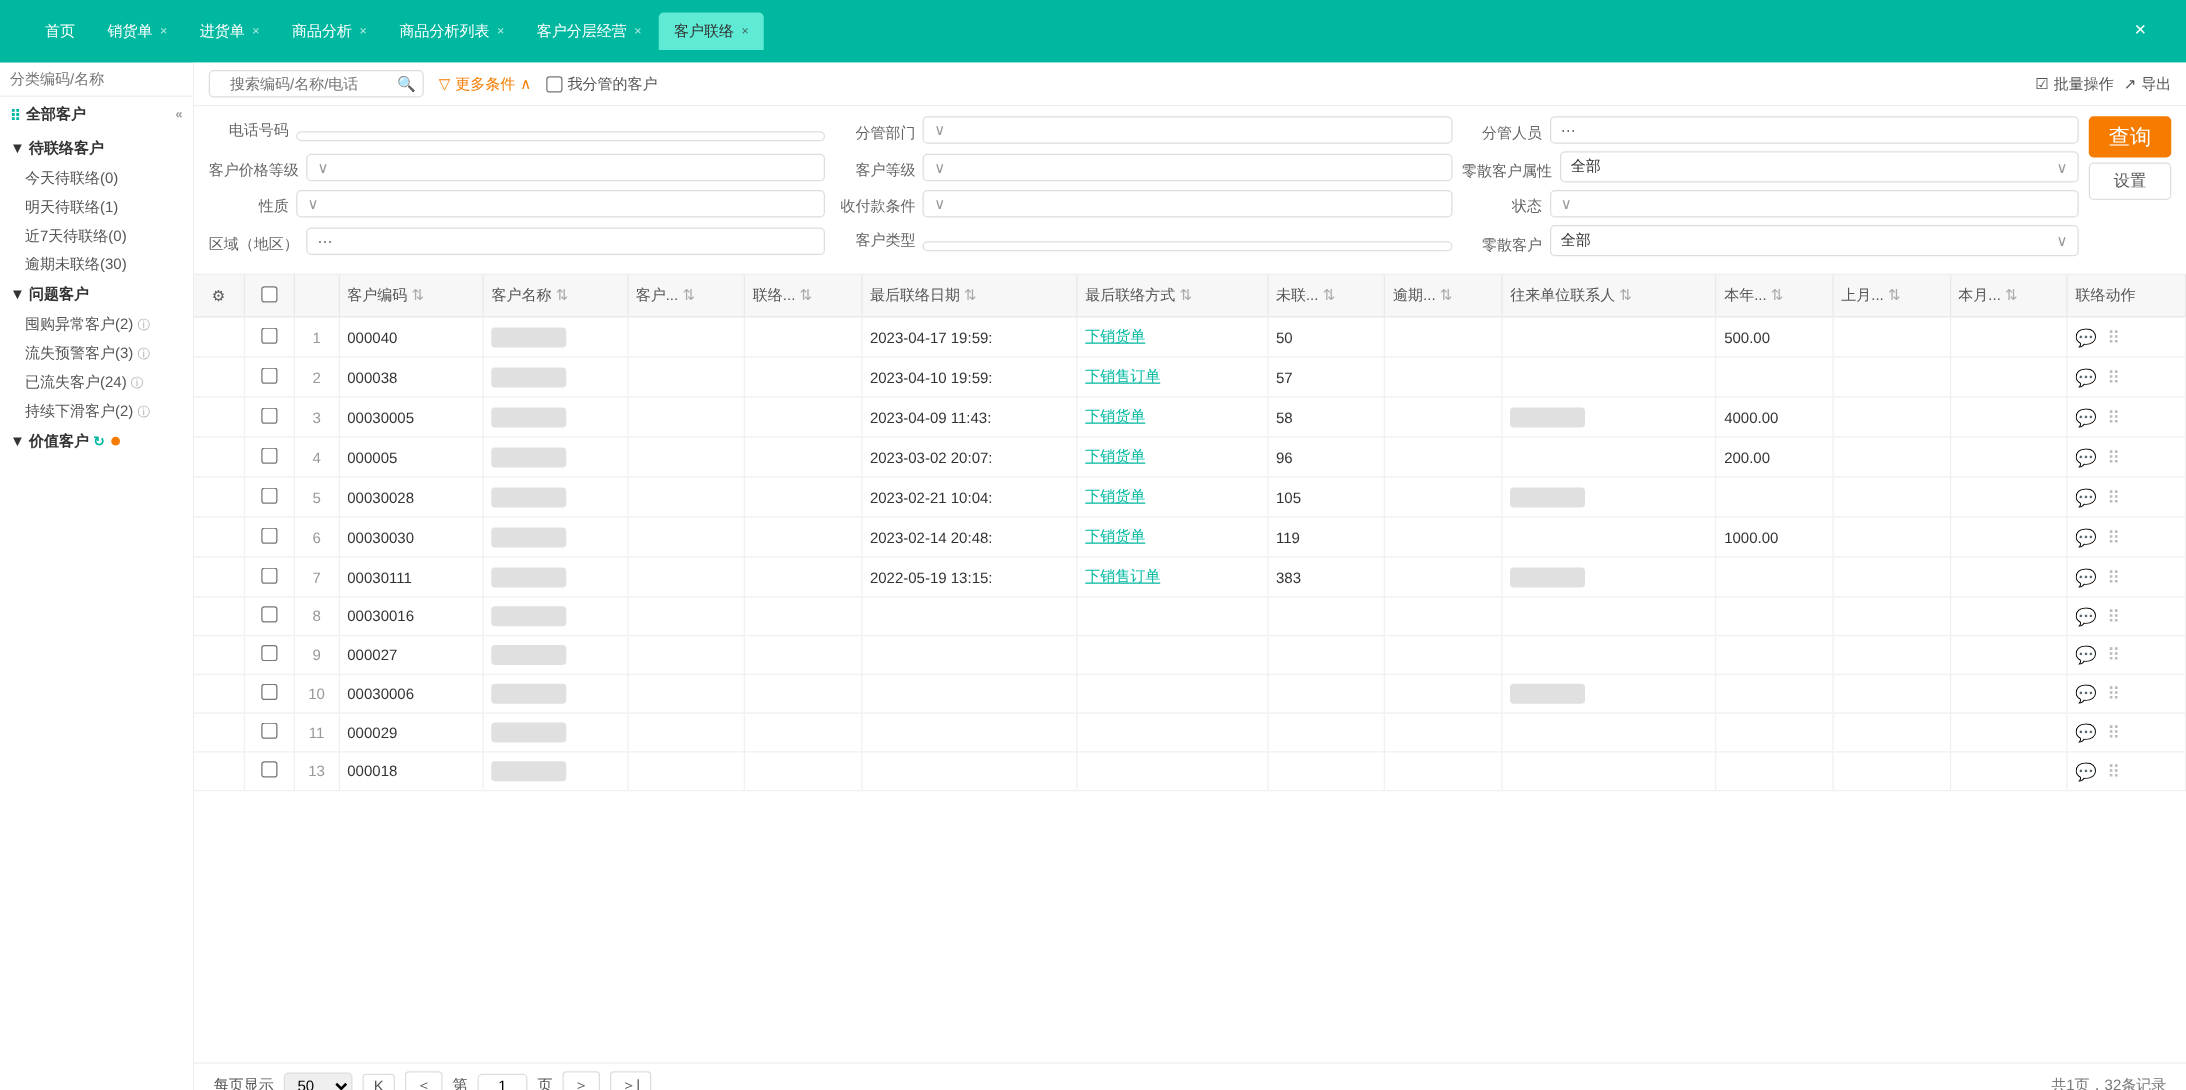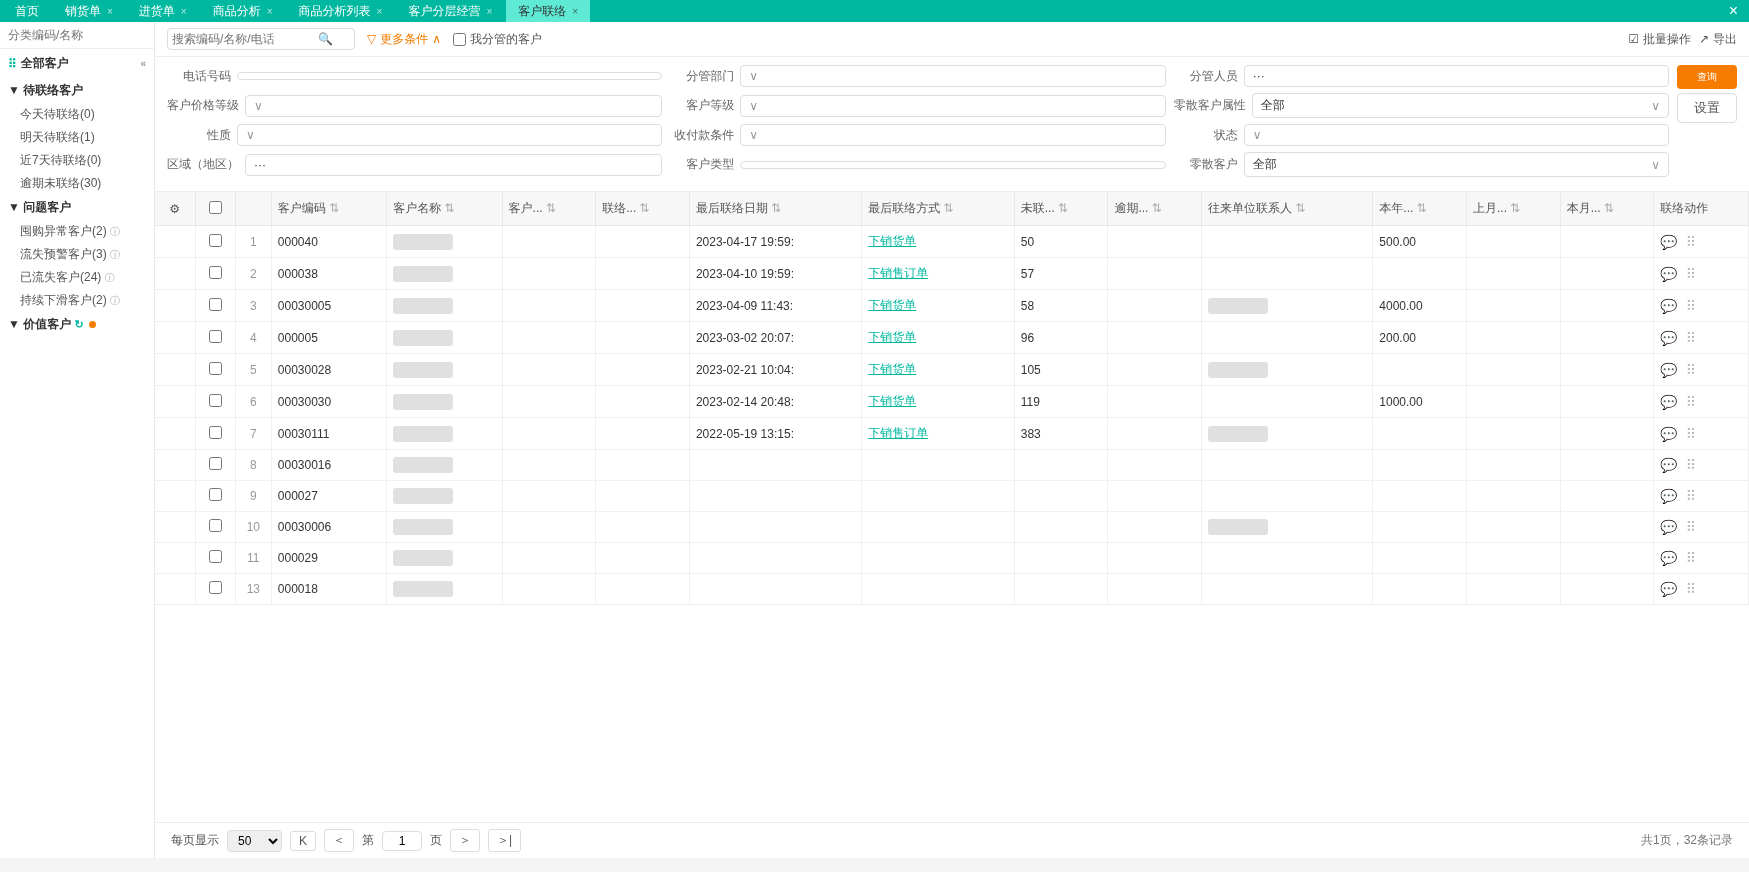--- a/index.html
+++ b/index.html
@@ -3,22 +3,22 @@
   <meta charset="utf-8">
   <style>
     * { box-sizing: border-box; margin: 0; padding: 0; font-family: 'Microsoft YaHei', Arial, sans-serif; font-size: 12px; }
     body { background: #f5f5f5; overflow: hidden; }
 
     
     .top-nav {
       display: flex;
       align-items: center;
       background: #00b8a0;
-      height: 22px;
-      padding: 0 3px;
+      height: 50px;
+      padding: 0 24px;
       gap: 2px;
     }
     .nav-tab {
       display: flex;
       align-items: center;
       padding: 4px 12px;
       border-radius: 4px 4px 0 0;
       color: #fff;
       cursor: pointer;
       font-size: 13px;
@@ -126,23 +126,23 @@
       border-bottom: 1px solid #eee;
       display: flex;
       align-items: center;
       gap: 12px;
     }
     .filter-search {
       display: flex;
       align-items: center;
       border: 1px solid #ddd;
       border-radius: 4px;
-      padding: 3px 4px;
-      gap: 16px;
-      width: 188px;
+      padding: 3px 16px;
+      gap: 4px;
+      width: 172px;
     }
     .filter-search input {
       border: none;
       outline: none;
       font-size: 12px;
       color: #999;
       width: 130px;
     }
     .more-conditions {
       display: flex;
@@ -179,21 +179,21 @@
       padding: 8px 12px;
     }
     .adv-filter-row {
       display: flex;
       align-items: center;
       gap: 8px;
       margin-bottom: 6px;
     }
     .adv-field {
       display: flex;
-      align-items: center;
+      align-items: flex-end;
       gap: 6px;
       flex: 1;
     }
     .adv-label {
       color: #666;
       white-space: nowrap;
       min-width: 64px;
       text-align: right;
     }
     .adv-input {
@@ -210,21 +210,21 @@
       cursor: pointer;
     }
     .adv-input .arrow { color: #999; }
     .btn-query {
       background: #f57c00;
       color: #fff;
       border: none;
       border-radius: 4px;
       padding: 5px 16px;
       cursor: pointer;
-      font-size: 10px;
+      font-size: 17px;
     }
     .btn-reset {
       background: #fff;
       color: #555;
       border: 1px solid #ddd;
       border-radius: 4px;
       padding: 5px 16px;
       cursor: pointer;
       font-size: 13px;
     }

